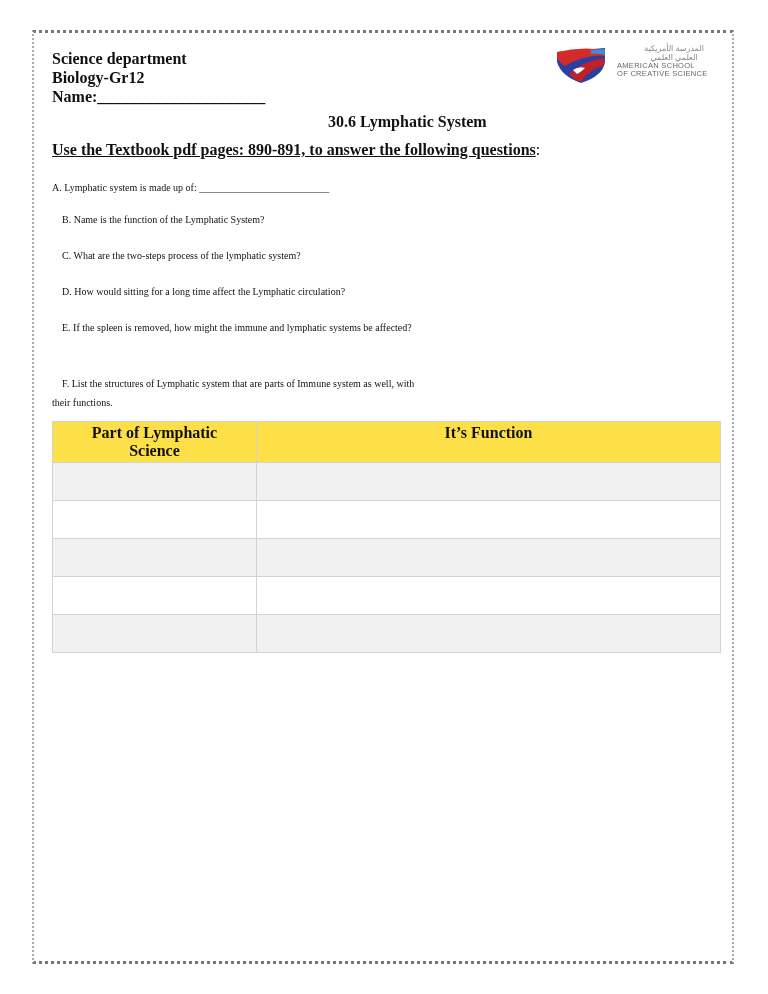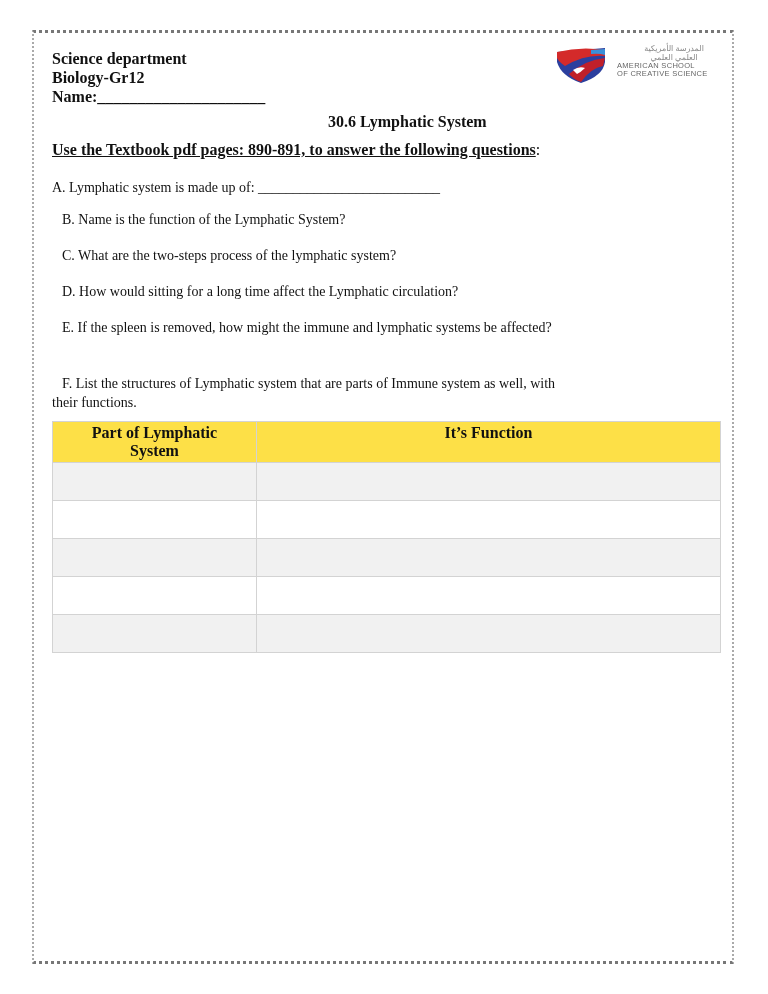--- a/index.html
+++ b/index.html
@@ -9,21 +9,21 @@
     border-top: 3px dotted #777; border-bottom: 3px dotted #777;
     border-left: 2px dotted #aaa; border-right: 2px dotted #aaa; box-sizing: border-box; }
   .hdr { position: absolute; left: 52px; font-weight: bold; font-size: 16px; line-height: 19px; }
   .hdr-title { position: absolute; left: 328px; top: 88px; font-weight: bold; font-size: 16px; margin-top: 25px; }
   .logo { position: absolute; left: 555px; top: 44px; width: 175px; height: 42px; }
   .logo-text { position: absolute; left: 62px; top: 0; width: 114px; font-family: "Liberation Sans", sans-serif; }
   .logo-ar { font-size: 8px; color: #888; letter-spacing: 1px; text-align: center; line-height: 9px; direction: rtl; }
   .logo-en { font-size: 7.5px; color: #666; line-height: 8px; letter-spacing: 0.3px; }
   .instr { position: absolute; left: 52px; top: 141px; font-size: 16px; font-weight: bold; }
   .instr u { }
-  .q { position: absolute; font-size: 14px; line-height: 19px; }
+  .q { position: absolute; font-size: 10px; line-height: 19px; }
   table.parts { position: absolute; left: 52px; top: 421px; width: 669px; border-collapse: collapse; }
   table.parts td, table.parts th { border: 1px solid #d3d3d3; padding: 0; font-size: 16px; }
   table.parts th { height: 38px; font-weight: bold; vertical-align: top; text-align: center; line-height: 18px; background: #fde047; padding-top: 2px; }
   table.parts td { height: 37px; }
   table.parts tr.shade td { background: #f1f1f1; }
   .c1 { width: 203px; }
 </style>
 </head>
 <body>
 
@@ -58,21 +58,21 @@
 <div class="q" style="left:62px;top:282px">D. How would sitting for a long time affect the Lymphatic circulation?</div>
 <div class="q" style="left:62px;top:318px">E. If the spleen is removed, how might the immune and lymphatic systems be affected?</div>
 <div class="q" style="left:62px;top:374px">F. List the structures of Lymphatic system that are parts of Immune system as well, with</div>
 <div class="q" style="left:52px;top:393px">their functions.</div>
 
 <table class="parts">
   <thead>
     <tr>
       <th class="c1">
         <span>Part of Lymphatic</span><br>
-        <span>System</span>
+        <span>Science</span>
       </th>
       <th>It’s Function</th>
     </tr>
   </thead>
   <tbody>
     <tr class="shade">
       <td></td>
       <td></td>
     </tr>
     <tr>

